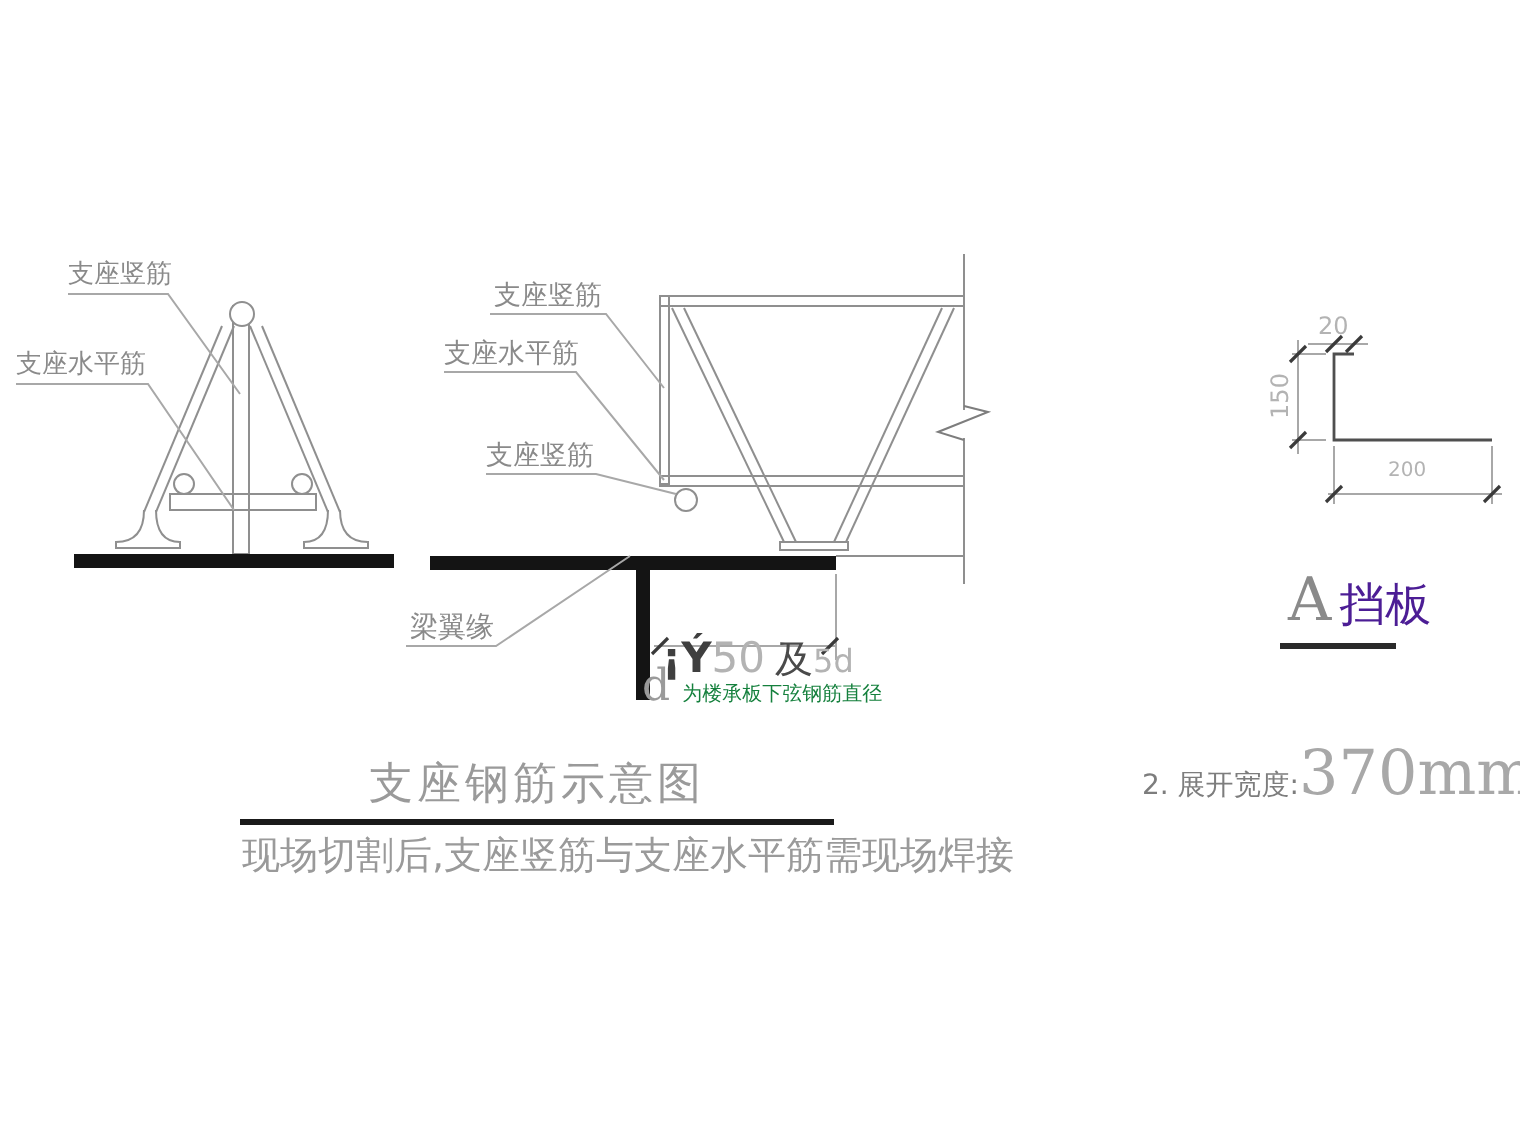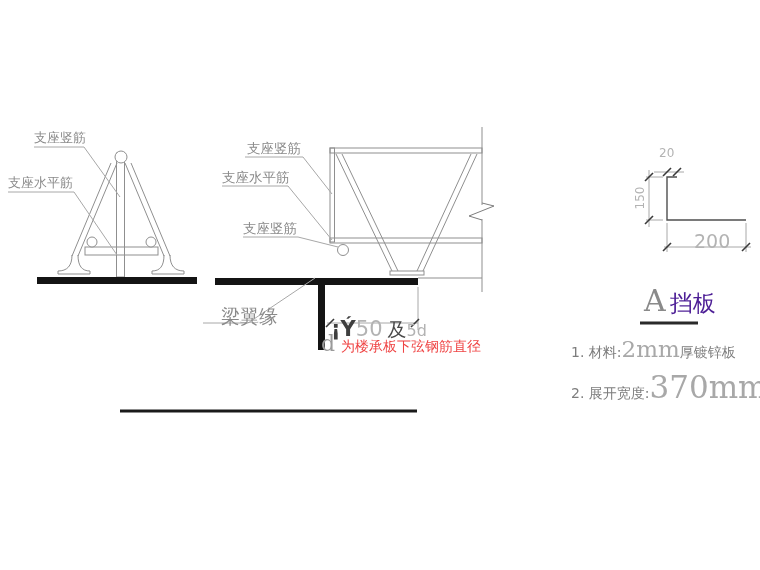--- a/index.html
+++ b/index.html
@@ -106,48 +106,45 @@
 
     <line x1="120" y1="411" x2="417" y2="411" stroke="#1a1a1a" stroke-width="3"></line>
   </svg>
 
   <div class="lbl" style="left:34px;top:131px;">支座竖筋</div>
   <div class="lbl" style="left:8px;top:176px;">支座水平筋</div>
 
   <div class="lbl" style="left:247px;top:141px;font-size:13.5px;">支座竖筋</div>
   <div class="lbl" style="left:222px;top:170px;font-size:13.5px;">支座水平筋</div>
   <div class="lbl" style="left:243px;top:221px;font-size:13.5px;">支座竖筋</div>
-  <div class="lbl" style="left:221px;top:306px;font-size:19px;">梁翼缘</div>
+  <div class="lbl" style="left:205px;top:306px;font-size:14px;">梁翼缘</div>
 
   <div class="baseline-row" style="left:331px;top:289px;">
     <span class="dark" style="font-size:21px;">¡Ý</span>
     <span class="lt" style="font-size:21px;">50</span>
     <span class="dark" style="font-size:19px;margin-left:5px;font-weight:normal;color:#4a4a4a;">及</span>
     <span class="lt" style="font-size:16px;">5d</span>
   </div>
 
   <div class="baseline-row" style="left:321px;top:331px;">
     <span class="serif-num" style="font-size:22px;color:#9a9a9a;">d</span>
-    <span style="font-size:14px;color:#ef4444;margin-left:6px;">为楼承板下弦钢筋直径</span>
+    <span style="font-size:10px;color:#15803d;margin-left:6px;">为楼承板下弦钢筋直径</span>
   </div>
 
+  <div class="title-main">支座钢筋示意图</div>
+  <div class="subtitle">现场切割后,支座竖筋与支座水平筋需现场焊接</div>
 
-  <div class="dimtxt" style="left:659px;top:146px;">20</div>
+  <div class="dimtxt" style="left:659px;top:156px;">20</div>
   <div class="dimtxt rot90" style="left:620px;top:191px;width:40px;">150</div>
-  <div class="dimtxt" style="left:694px;top:230px;font-size:19px;">200</div>
+  <div class="dimtxt" style="left:694px;top:230px;font-size:10px;">200</div>
 
   <div class="baseline-row" style="left:644px;top:283px;">
     <span class="serif-num" style="font-size:30px;color:#8a8a8a;">A</span>
     <span style="font-size:23px;color:#4c1d95;margin-left:4px;">挡板</span>
   </div>
 
-  <div class="baseline-row" style="left:571px;top:336px;">
-    <span class="note-small">1. 材料:</span>
-    <span class="serif-num" style="font-size:23px;">2mm</span>
-    <span class="note-small">厚镀锌板</span>
-  </div>
   <div class="baseline-row" style="left:571px;top:369px;">
     <span class="note-small">2. 展开宽度:</span>
     <span class="serif-num" style="font-size:31px;">370mm</span>
     <span class="note-small"></span>
   </div>
 
 </div>
 
 </body></html>

